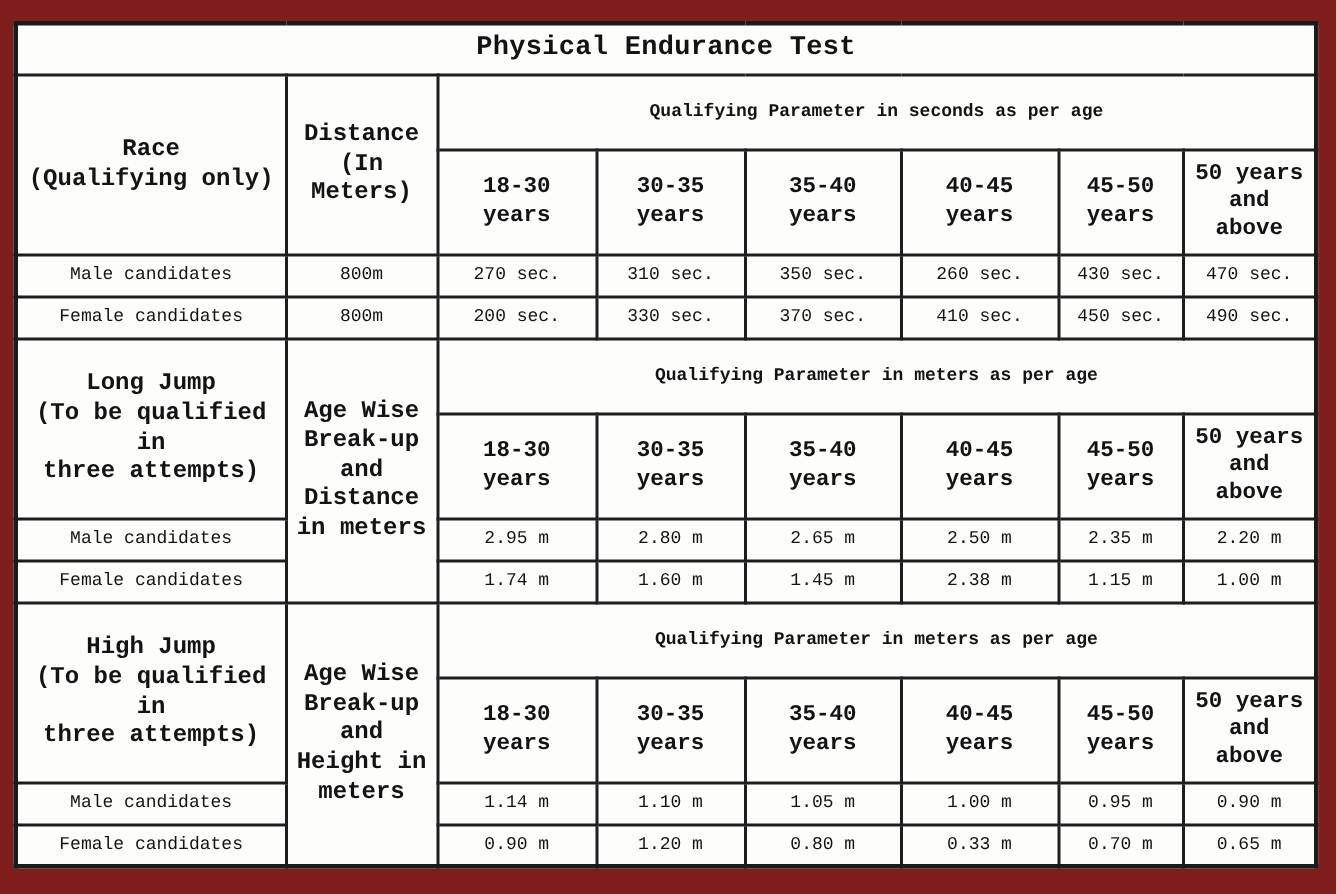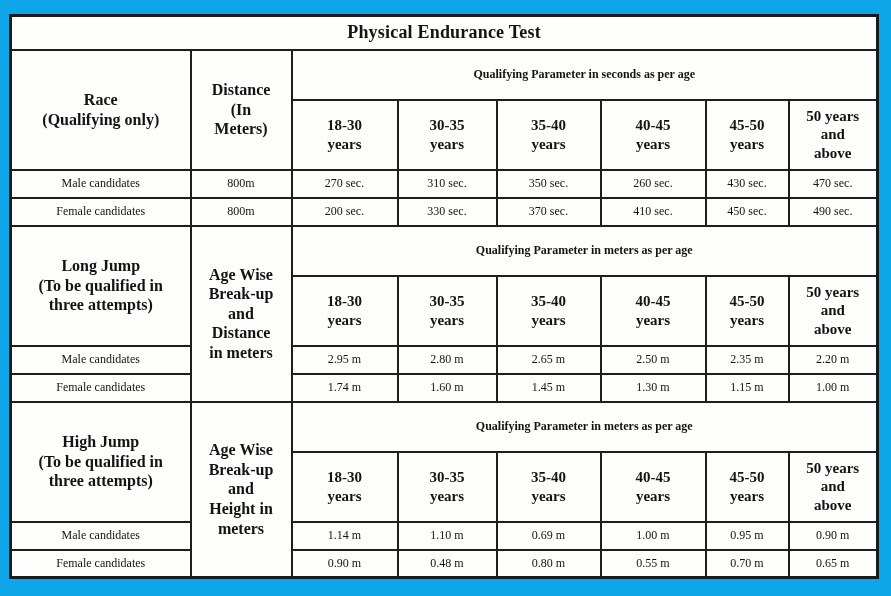--- a/index.html
+++ b/index.html
@@ -7,22 +7,22 @@
     padding: 0;
     background: #ffffff;
     width: 891px;
     height: 596px;
     overflow: hidden;
   }
   .page {
     position: relative;
     width: 891px;
     height: 596px;
-    background: #0ea5e9;
-    font-family: Liberation Serif, serif;
+    background: #7f1d1d;
+    font-family: Liberation Mono, monospace;
     color: #131313;
   }
   table.pet {
     position: absolute;
     left: 9px;
     top: 14px;
     border-collapse: collapse;
     table-layout: fixed;
     width: 867px;
     background: #fdfdfc;
@@ -165,21 +165,21 @@
       <td class="val">2.65 m</td>
       <td class="val">2.50 m</td>
       <td class="val">2.35 m</td>
       <td class="val">2.20 m</td>
     </tr>
     <tr class="data-row">
       <td class="rowlabel">Female candidates</td>
       <td class="val">1.74 m</td>
       <td class="val">1.60 m</td>
       <td class="val">1.45 m</td>
-      <td class="val">1.30 m</td>
+      <td class="val">2.38 m</td>
       <td class="val">1.15 m</td>
       <td class="val">1.00 m</td>
     </tr>
 
     <tr class="param-row">
       <td rowspan="2" class="section-name">High Jump
 (To be qualified in
 three attempts)</td>
       <td rowspan="4" class="col2-head">Age Wise
 Break-up
@@ -200,29 +200,29 @@
       <td class="age">45-50
 years</td>
       <td class="age">50 years
 and
 above</td>
     </tr>
     <tr class="data-row">
       <td class="rowlabel">Male candidates</td>
       <td class="val">1.14 m</td>
       <td class="val">1.10 m</td>
-      <td class="val">0.69 m</td>
+      <td class="val">1.05 m</td>
       <td class="val">1.00 m</td>
       <td class="val">0.95 m</td>
       <td class="val">0.90 m</td>
     </tr>
     <tr class="data-row">
       <td class="rowlabel">Female candidates</td>
       <td class="val">0.90 m</td>
-      <td class="val">0.48 m</td>
+      <td class="val">1.20 m</td>
       <td class="val">0.80 m</td>
-      <td class="val">0.55 m</td>
+      <td class="val">0.33 m</td>
       <td class="val">0.70 m</td>
       <td class="val">0.65 m</td>
     </tr>
   </tbody>
     </table>
 </div>
 
 </body></html>

